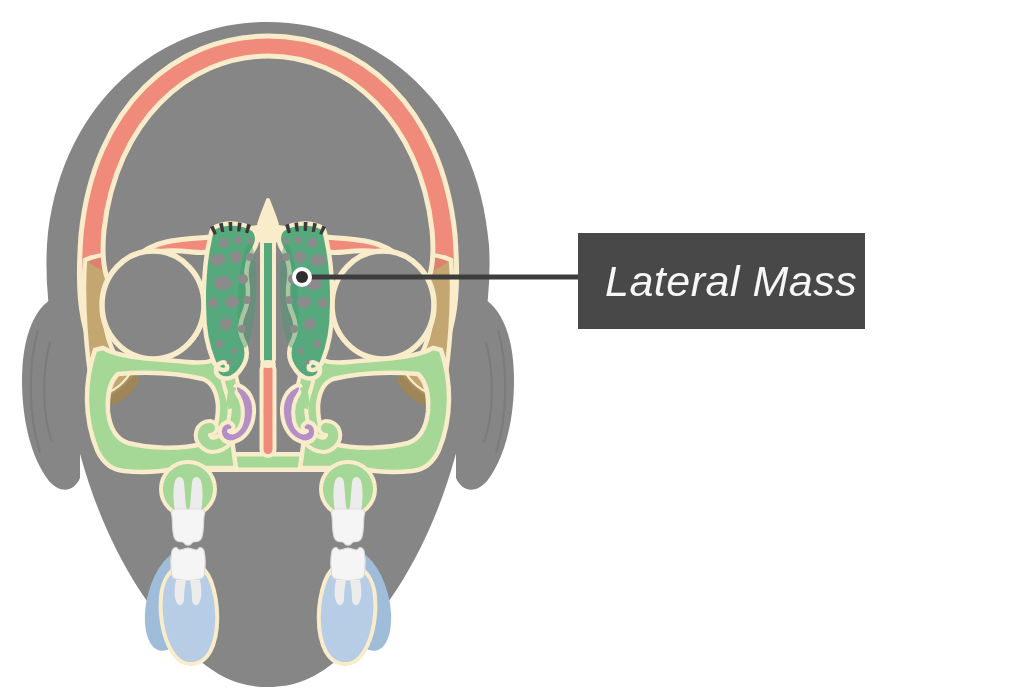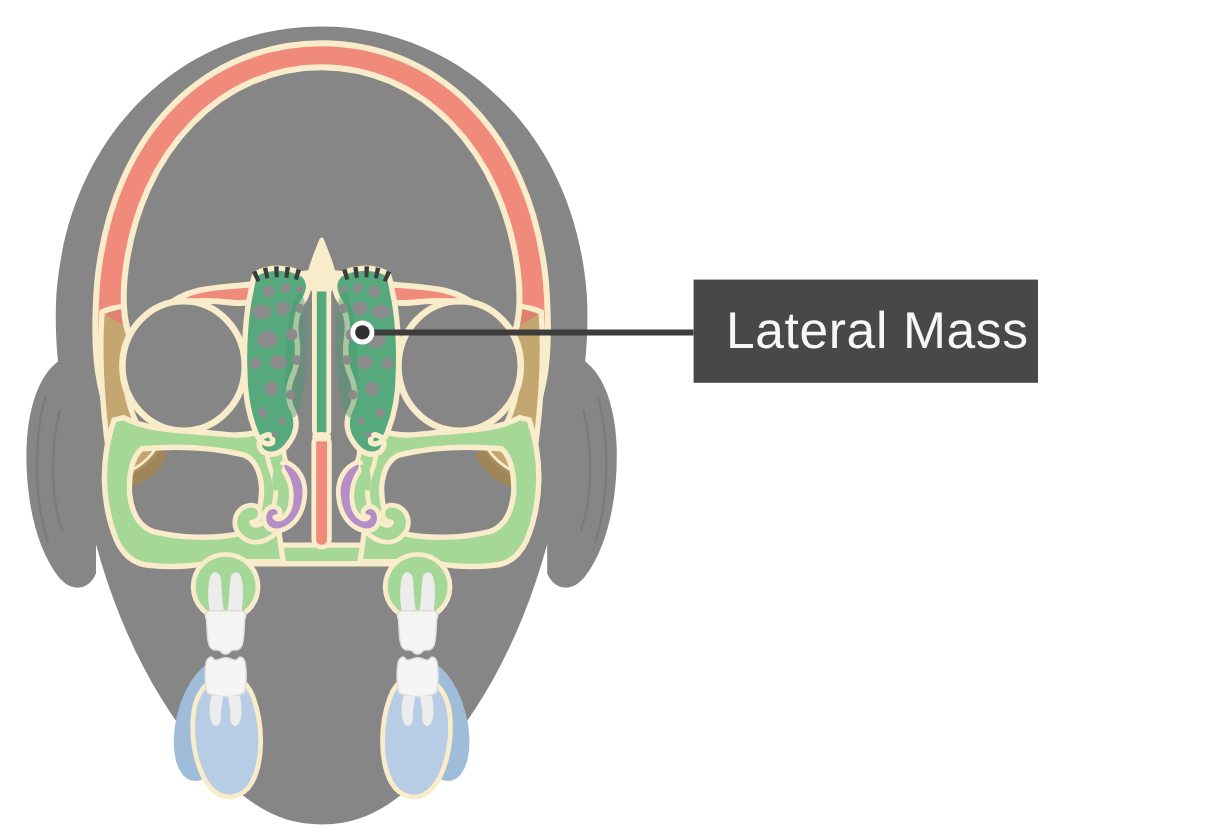--- a/index.html
+++ b/index.html
@@ -11,23 +11,23 @@
   .f-head{fill:var(--head)} .f-salmon{fill:var(--salmon)} .f-sald{fill:var(--salmon_dark)}
   .f-tan{fill:var(--tan)} .f-tand{fill:var(--tan_dark)}
   .f-green{fill:var(--green)} .f-eth{fill:var(--ethmoid)} .f-ethd{fill:var(--ethmoid_dark)}
   .f-hole{fill:var(--hole)} .f-purple{fill:var(--purple)} .f-cream{fill:var(--cream)}
   .f-bluef{fill:var(--blue_front)} .f-blueb{fill:var(--blue_back)}
   .f-tooth{fill:var(--tooth)} .f-tooth2{fill:var(--tooth_shade)}
   .s-cream{stroke:var(--cream)} .s-green{stroke:var(--green)} .s-dash{stroke:var(--dash)}
   .s-line{stroke:var(--line)} .s-tooth{stroke:var(--tooth_edge)} .s-ear{stroke:var(--ear_line)}
   .nf{fill:none}
   #label-box{
-    position:absolute;left:578px;top:233px;width:287px;height:86px;
+    position:absolute;left:578px;top:233px;width:287px;height:96px;
     background:var(--label_bg);display:flex;align-items:center;
-    box-sizing:border-box;padding-left:27px;
+    box-sizing:border-box;padding-left:27px;font-style:italic;
   }
   #label-box span{
     color:var(--label_text);font-size:43px;letter-spacing:.5px;line-height:1;
     font-family:"Liberation Sans", sans-serif;
   }
 </style>
 </head>
 <body>
 
 <div id="stage">

